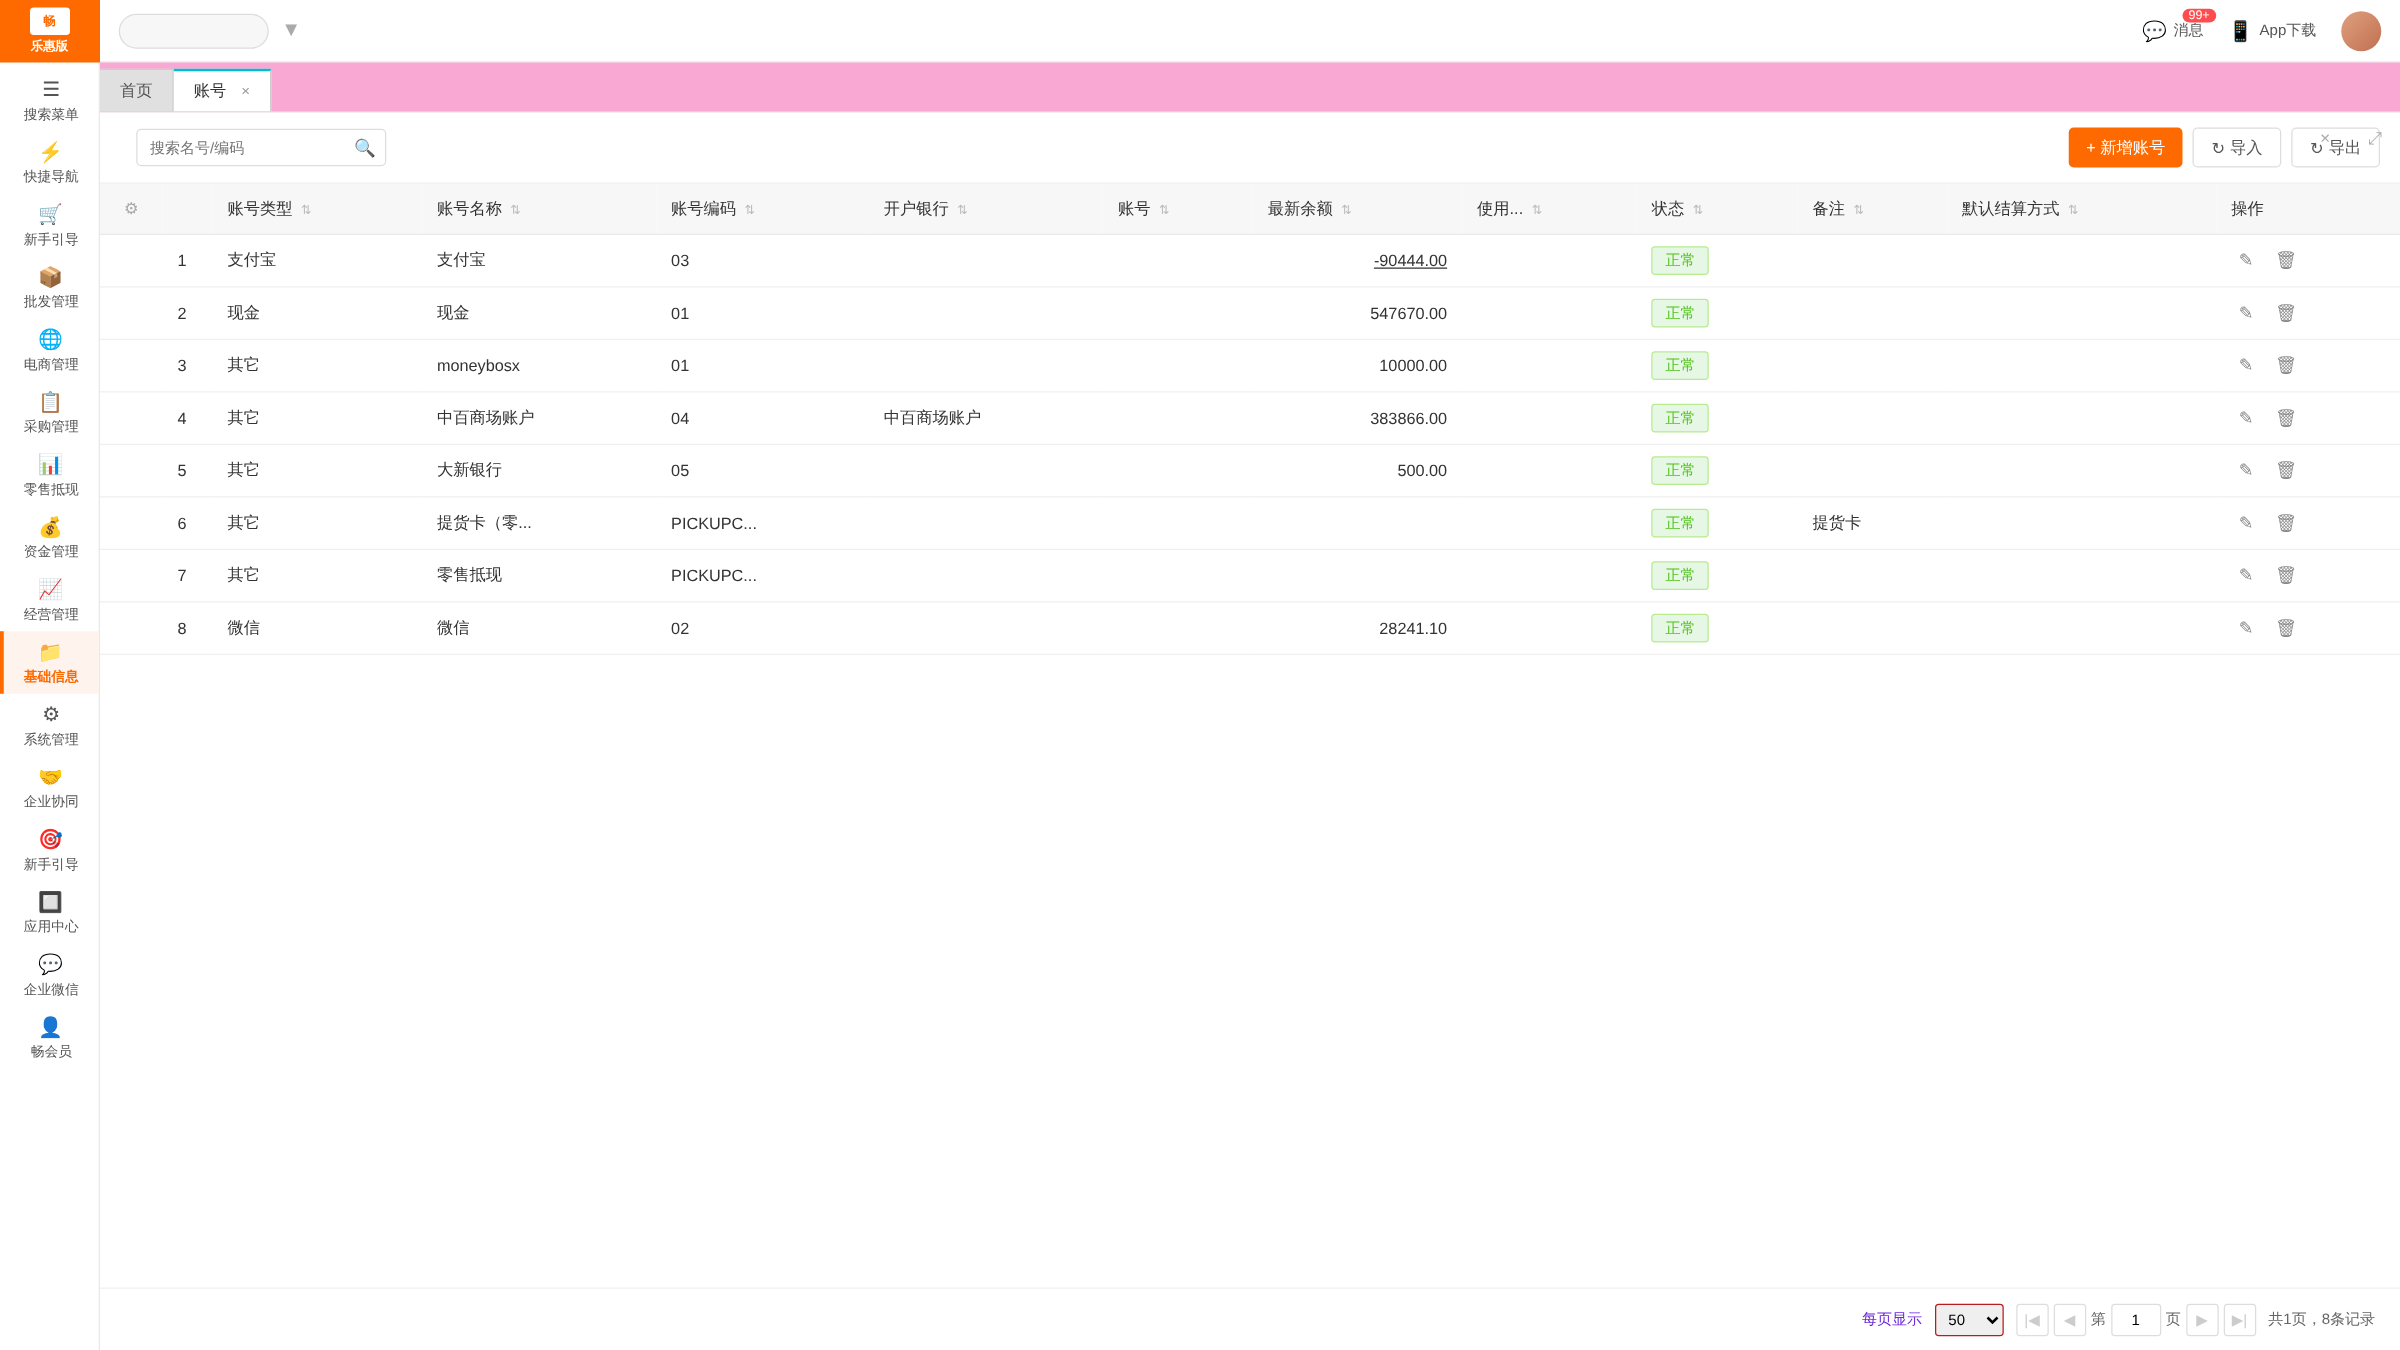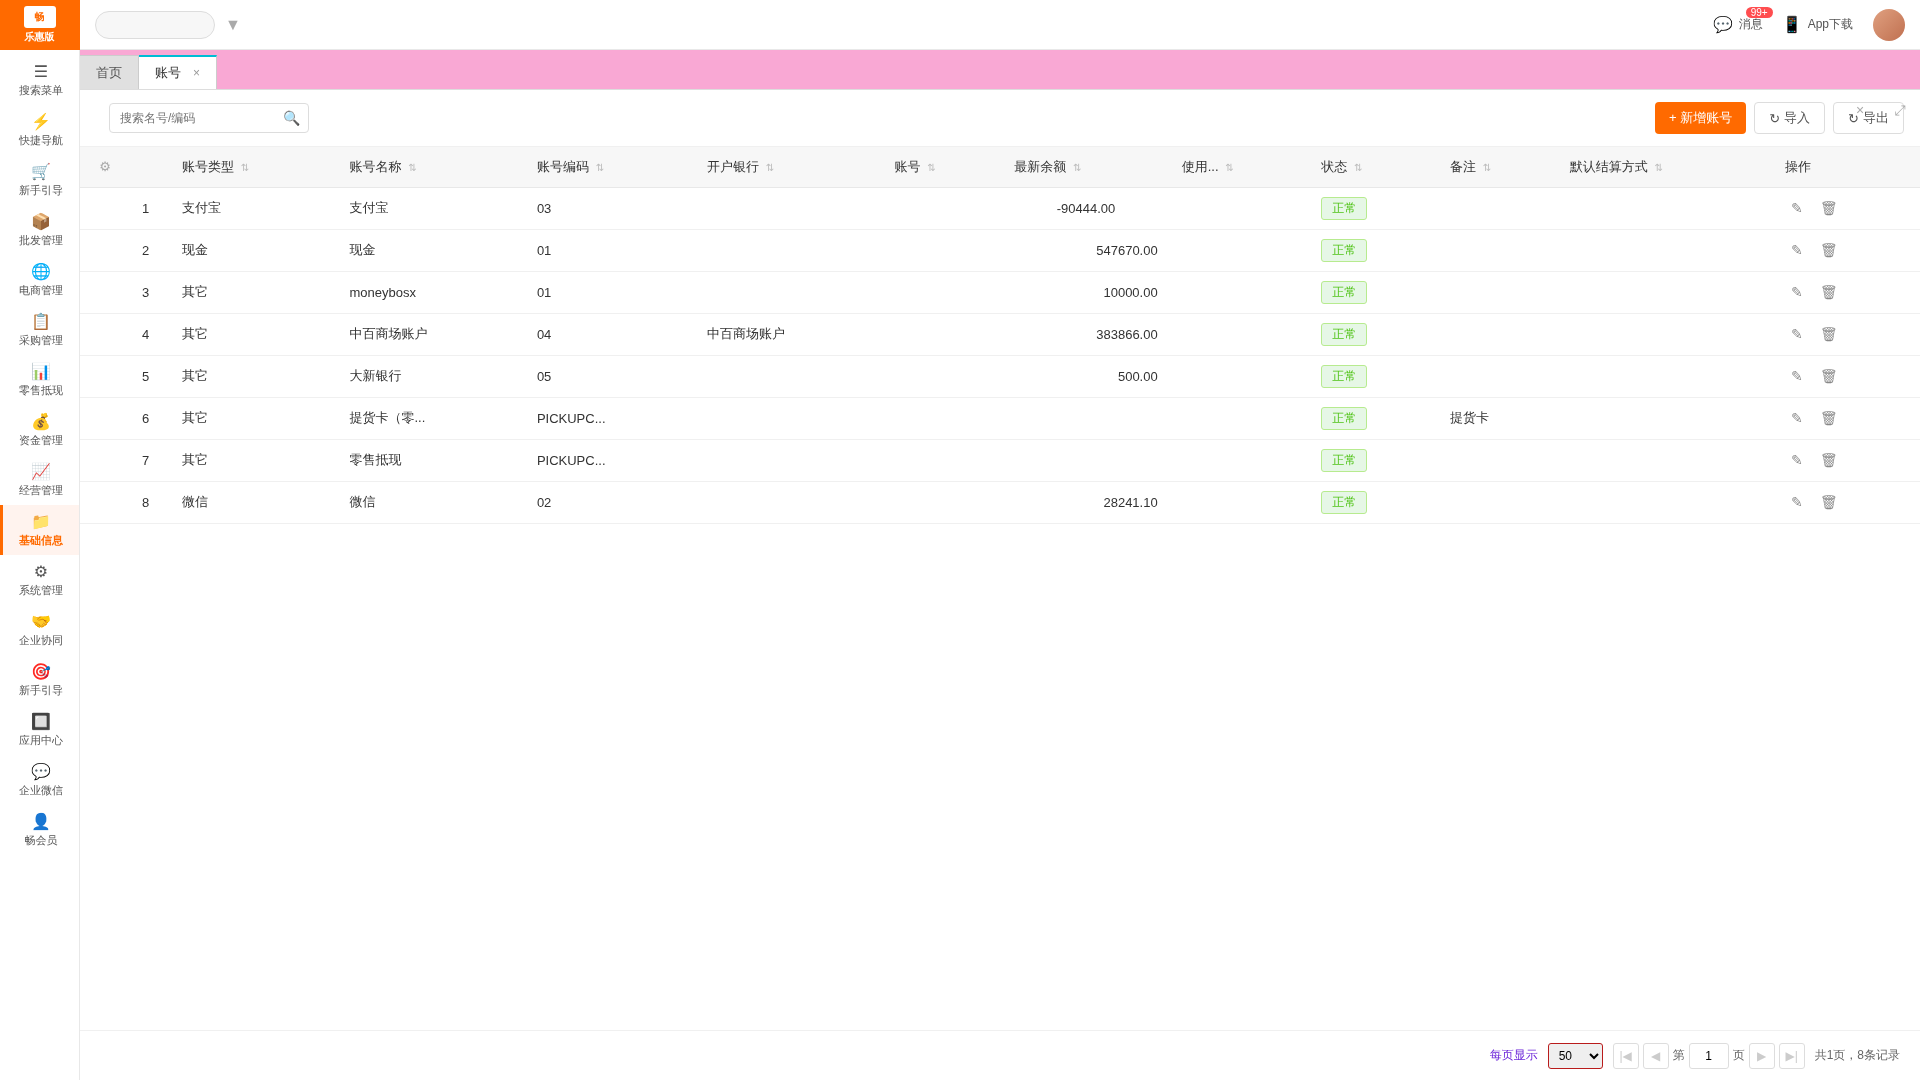--- a/index.html
+++ b/index.html
@@ -516,21 +516,21 @@
           </thead>
         <tbody id="table-body">
         <tr>
               <td style="text-align: center;"></td>
               <td>1</td>
               <td>支付宝</td>
               <td>支付宝</td>
               <td>03</td>
               <td></td>
               <td></td>
-              <td style="text-align: center;">-90444.00</td>
+              <td style="text-align: right; text-decoration: underline;">-90444.00</td>
               <td></td>
               <td><span class="status-badge">正常</span></td>
               <td></td>
               <td></td>
               <td>
                 <div class="action-btns">
     <button class="action-btn" title="编辑">✎</button>
     <button class="action-btn" title="删除">🗑</button>
   </div>
               </td>

